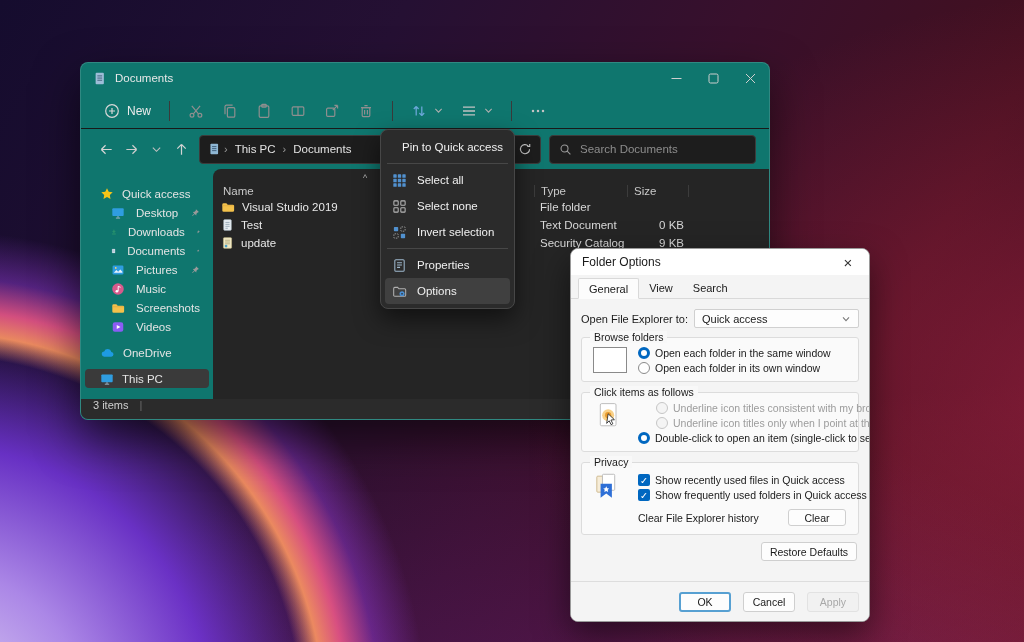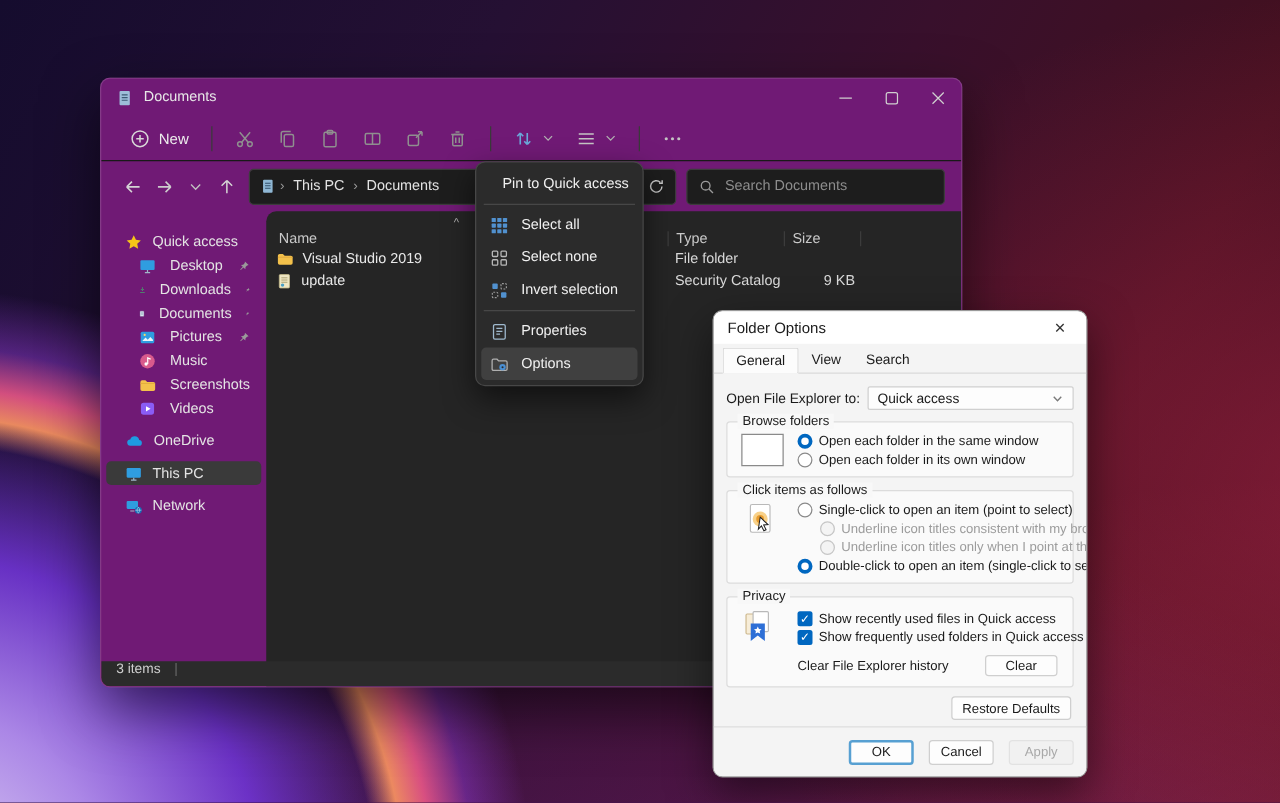--- a/index.html
+++ b/index.html
@@ -13,22 +13,22 @@
       radial-gradient(660px 660px at -6% 112%, rgba(0,0,0,0) 55%, rgba(255,150,100,.9) 58.5%, rgba(243,90,140,.85) 62%, rgba(150,60,220,.45) 67%, rgba(0,0,0,0) 74%),
       radial-gradient(900px 620px at 108% 62%, rgba(170,35,70,.65), rgba(170,35,70,0) 65%),
       radial-gradient(1000px 700px at 60% 135%, rgba(120,35,160,.5), rgba(120,35,160,0) 65%),
       radial-gradient(820px 560px at 100% 112%, rgba(205,55,85,.45), rgba(205,55,85,0) 60%),
       linear-gradient(118deg, #150c2e 0%, #251033 30%, #38102c 55%, #43101f 78%, #2b0a14 100%);
   }
   svg { display:block; }
 
   
   .explorer {
-    position:absolute; left:80px; top:62px; width:690px; height:488px;
-    background:#701a75; border:1px solid rgba(255,255,255,.14); border-radius:8px;
+    position:absolute; left:80px; top:62px; width:690px; height:358px;
+    background:#0f766e; border:1px solid rgba(255,255,255,.14); border-radius:8px;
     box-shadow:0 18px 45px rgba(0,0,0,.55); overflow:hidden; color:#e6e6e6;
   }
   .titlebar { height:30px; display:flex; align-items:center; padding-left:12px; }
   .titlebar .tlabel { font-size:11.5px; color:#e8e8e8; margin-left:8px; }
   .wctrls { margin-left:auto; display:flex; height:100%; }
   .wctrl { width:37px; height:100%; display:flex; align-items:center; justify-content:center; }
   .toolbar { height:36px; display:flex; align-items:center; padding:0 14px; border-bottom:1px solid #191919; }
   .tbtn { display:flex; align-items:center; gap:7px; padding:5px 9px; border-radius:4px; }
   .tbtn .tlbl { font-size:12px; color:#ececec; }
   .icbtn { width:34px; height:28px; display:flex; align-items:center; justify-content:center; border-radius:4px; }
@@ -375,20 +375,31 @@
               <path d="M1.5 6.6h13.5" stroke="#e0a93e" stroke-width=".8"></path>
             </svg>
           <span>Visual Studio 2019</span>
         </div>
         <div class="ftype">File folder</div>
         <div class="fsize"></div>
       </div>
       <div class="frow">
         <div class="fname">
           <svg width="13" height="14" viewBox="0 0 16 16">
+              <rect x="3.4" y="1.4" width="9.2" height="13.2" rx="1" fill="#e8eef3" stroke="#b6c2cc" stroke-width=".8"></rect>
+              <path d="M5.4 4.8h5.2M5.4 7.2h5.2M5.4 9.6h5.2M5.4 12h3" stroke="#7f93a3" stroke-width=".9"></path>
+            </svg>
+          <span>Test</span>
+        </div>
+        <div class="ftype">Text Document</div>
+        <div class="fsize">0 KB</div>
+      </div>
+      <div class="frow">
+        <div class="fname">
+          <svg width="13" height="14" viewBox="0 0 16 16">
               <rect x="3" y="1.4" width="10" height="13.2" rx="1" fill="#efe7c3" stroke="#c3b98a" stroke-width=".8"></rect>
               <path d="M5 4.6h6M5 6.8h6M5 9h6" stroke="#a99f6e" stroke-width=".9"></path>
               <circle cx="6.2" cy="11.8" r="1.7" fill="#4aa0c4"></circle>
             </svg>
           <span>update</span>
         </div>
         <div class="ftype">Security Catalog</div>
         <div class="fsize">9 KB</div>
       </div>
     </div>
@@ -505,24 +516,20 @@
       <div class="gbody">
         <div class="gicon">
           <svg width="24" height="30" viewBox="0 0 26 32">
               <rect x="2.5" y="1.5" width="17" height="24" rx="1.5" fill="#fff" stroke="#b9b9b9"></rect>
               <circle cx="11" cy="14" r="6.5" fill="#f6c66b" opacity=".8"></circle>
               <circle cx="11" cy="14" r="3.4" fill="#e89b2d"></circle>
               <path d="M11 12.5l6.8 6.4-3.8.4 2.1 4-1.9 1-2.1-4.2-2.7 2.8z" fill="#fff" stroke="#222" stroke-width=".9"></path>
             </svg>
         </div>
         <div class="opts">
-          <div class="opt">
-            <span class="radio"></span>
-            <span>Single-click to open an item (point to select)</span>
-          </div>
           <div class="opt ind dis">
             <span class="radio dis"></span>
             <span>Underline icon titles consistent with my browser</span>
           </div>
           <div class="opt ind dis">
             <span class="radio dis"></span>
             <span>Underline icon titles only when I point at them</span>
           </div>
           <div class="opt">
             <span class="radio on"></span>

